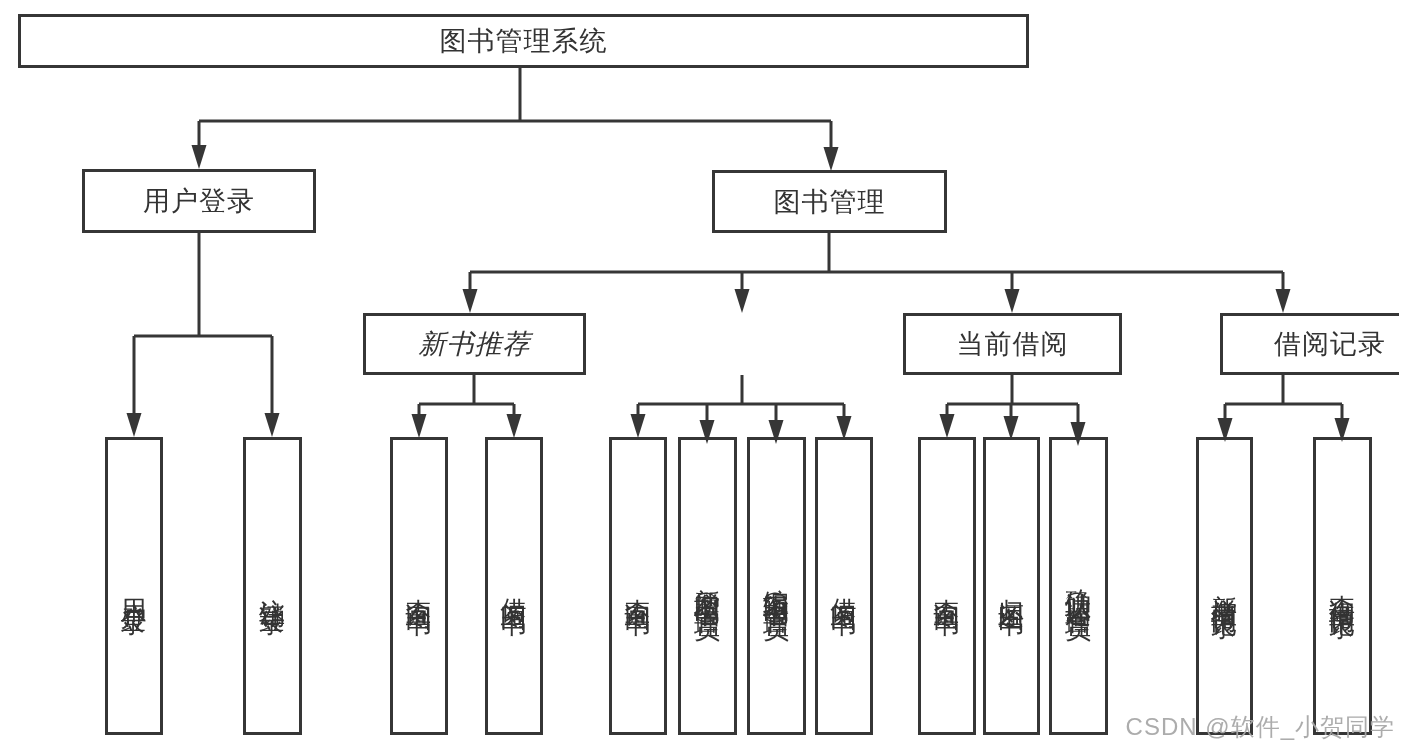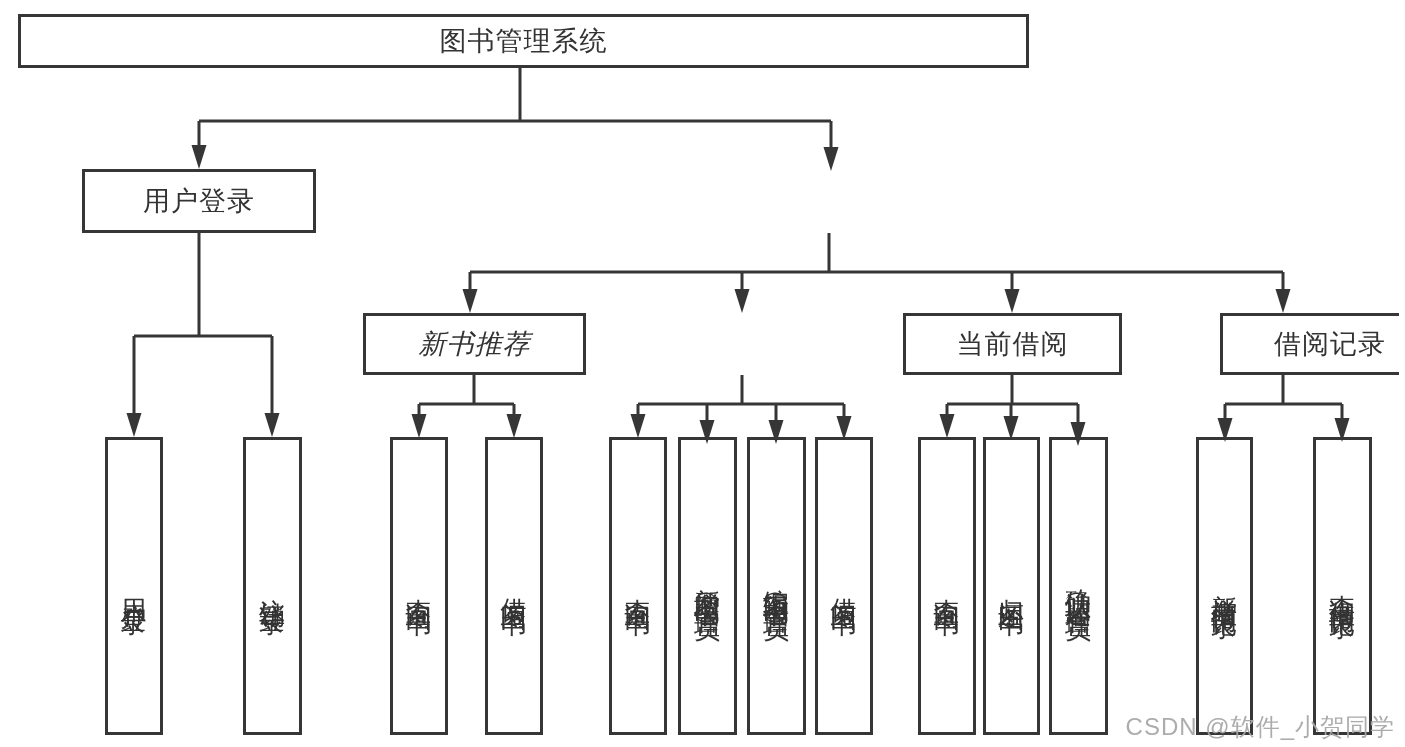--- a/index.html
+++ b/index.html
@@ -122,20 +122,23 @@
     </g>
   </svg>
 
   <div class="node n-root">
     <span>图书管理系统</span>
   </div>
 
   <div class="node n-user-login">
     <span>用户登录</span>
   </div>
+  <div class="node n-book-management">
+    <span>图书管理</span>
+  </div>
 
   <div class="node n-new-books">
     <span>新书推荐</span>
   </div>
   <div class="node n-current-borrow">
     <span>当前借阅</span>
   </div>
   <div class="node n-borrow-records">
     <span>借阅记录</span>
   </div>

